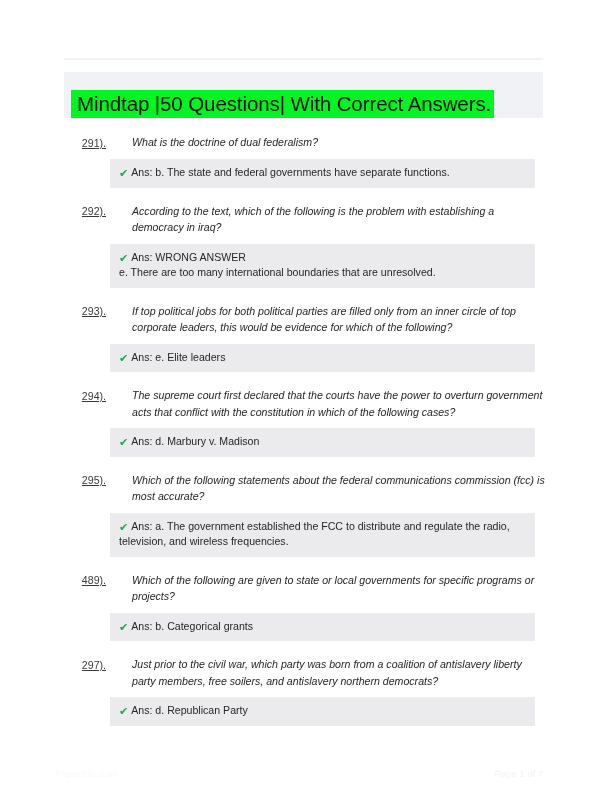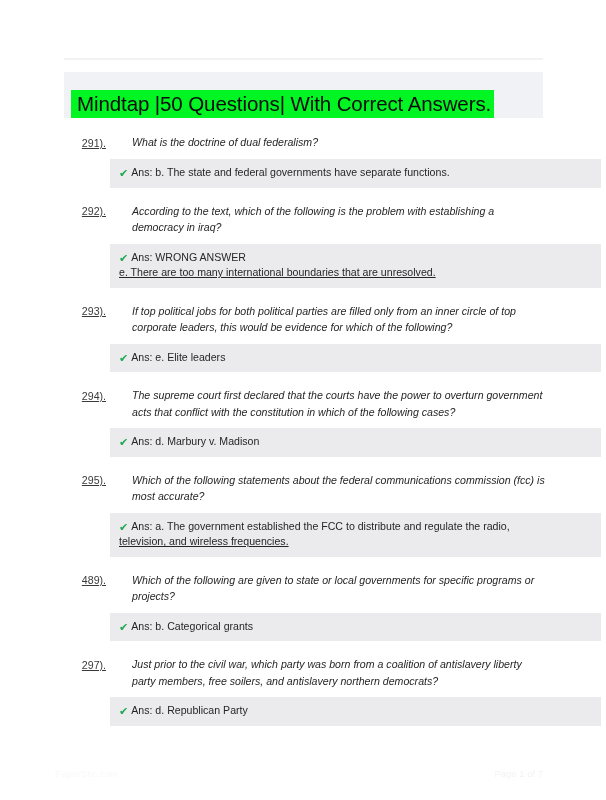--- a/index.html
+++ b/index.html
@@ -87,21 +87,21 @@
     font-size: 10.6px;
     color: #262626;
     line-height: 16.5px;
     font-style: italic;
   }
 
   
   .abox {
     margin-top: 8px;
     margin-left: 110px;
-    width: 491px;
+    width: 425px;
     background: #ebebed;
     padding: 6px 0 7px 0;
     box-sizing: border-box;
   }
   .aline {
     font-size: 10.6px;
     color: #262626;
     line-height: 15.5px;
     padding-left: 9px;
     padding-right: 12px;
@@ -110,21 +110,20 @@
     display: block;
   }
   .check {
     color: #1da851;
     font-size: 11px;
     margin-right: 3px;
     display: inline-block;
     transform: translateY(0.5px);
   }
   .aline.cont {
-    text-decoration: underline;
   }
 
   
   .footer {
     position: absolute;
     left: 0;
     top: 766px;
     width: 606px;
     height: 20px;
   }

